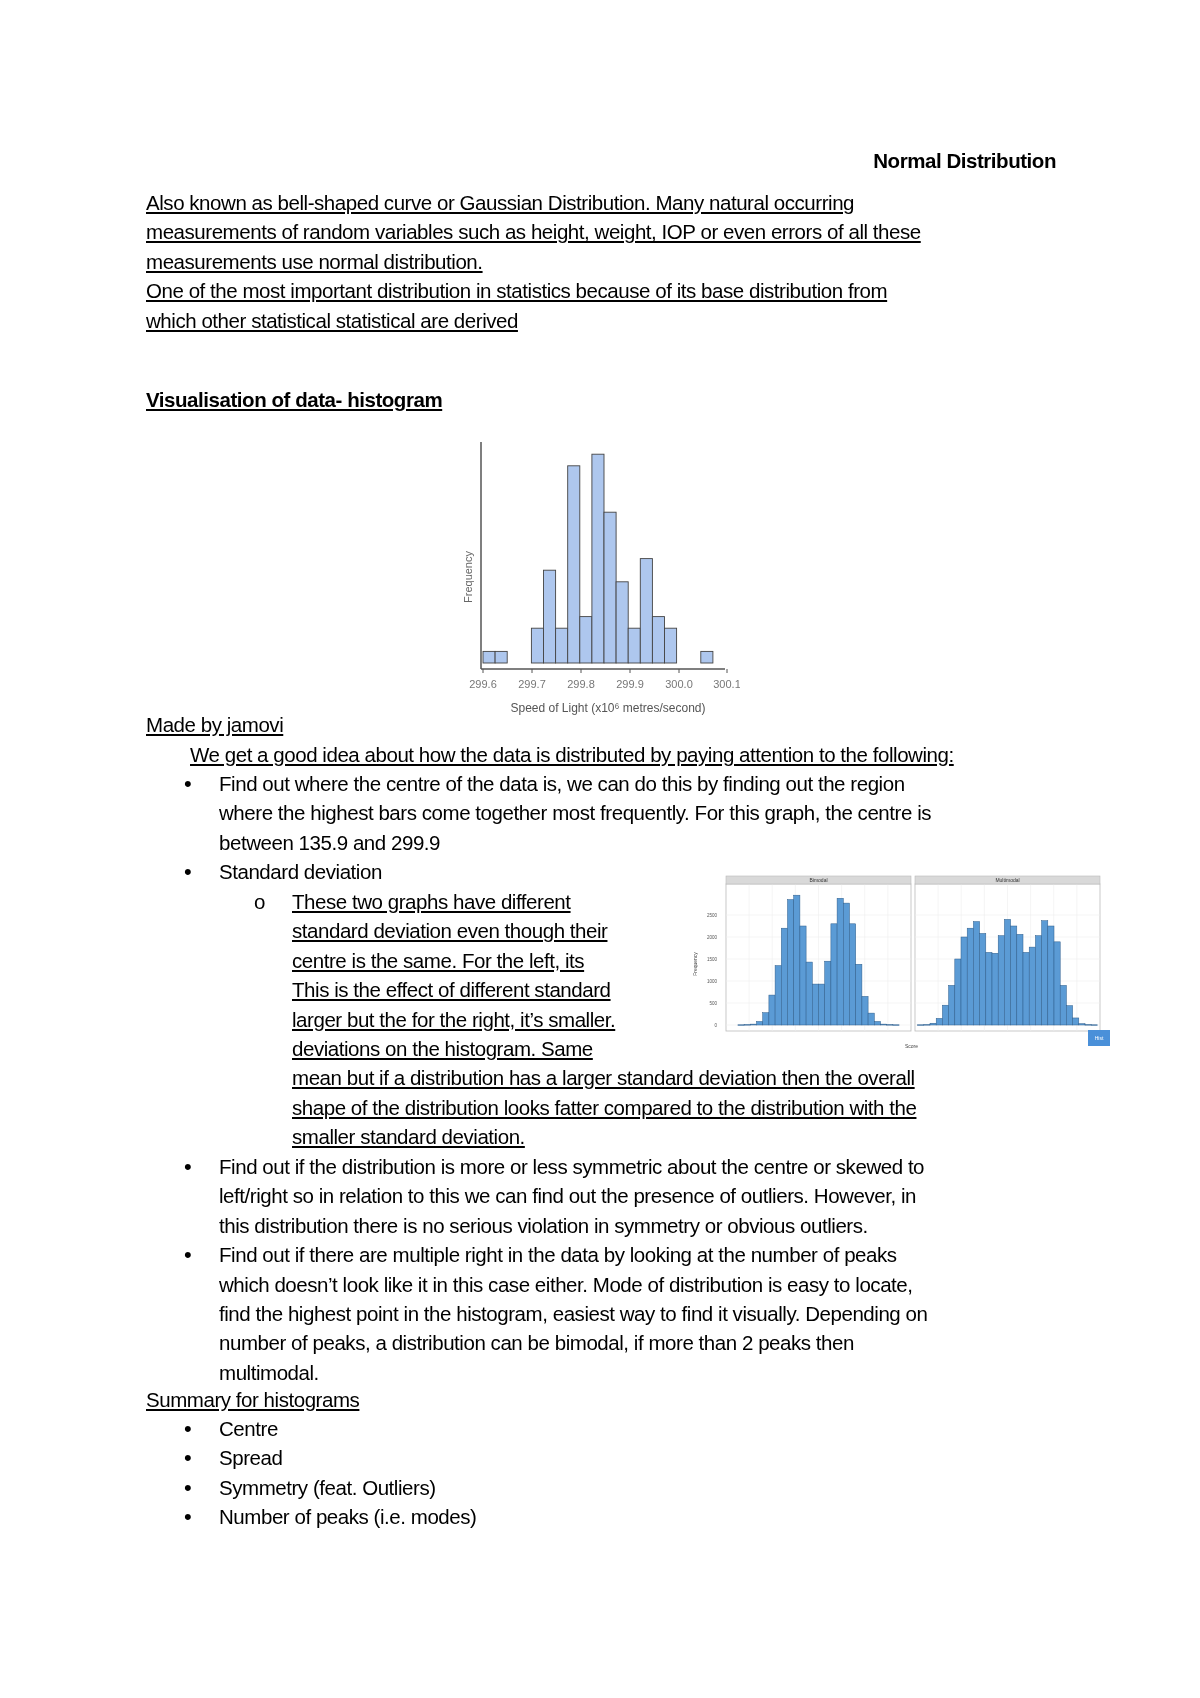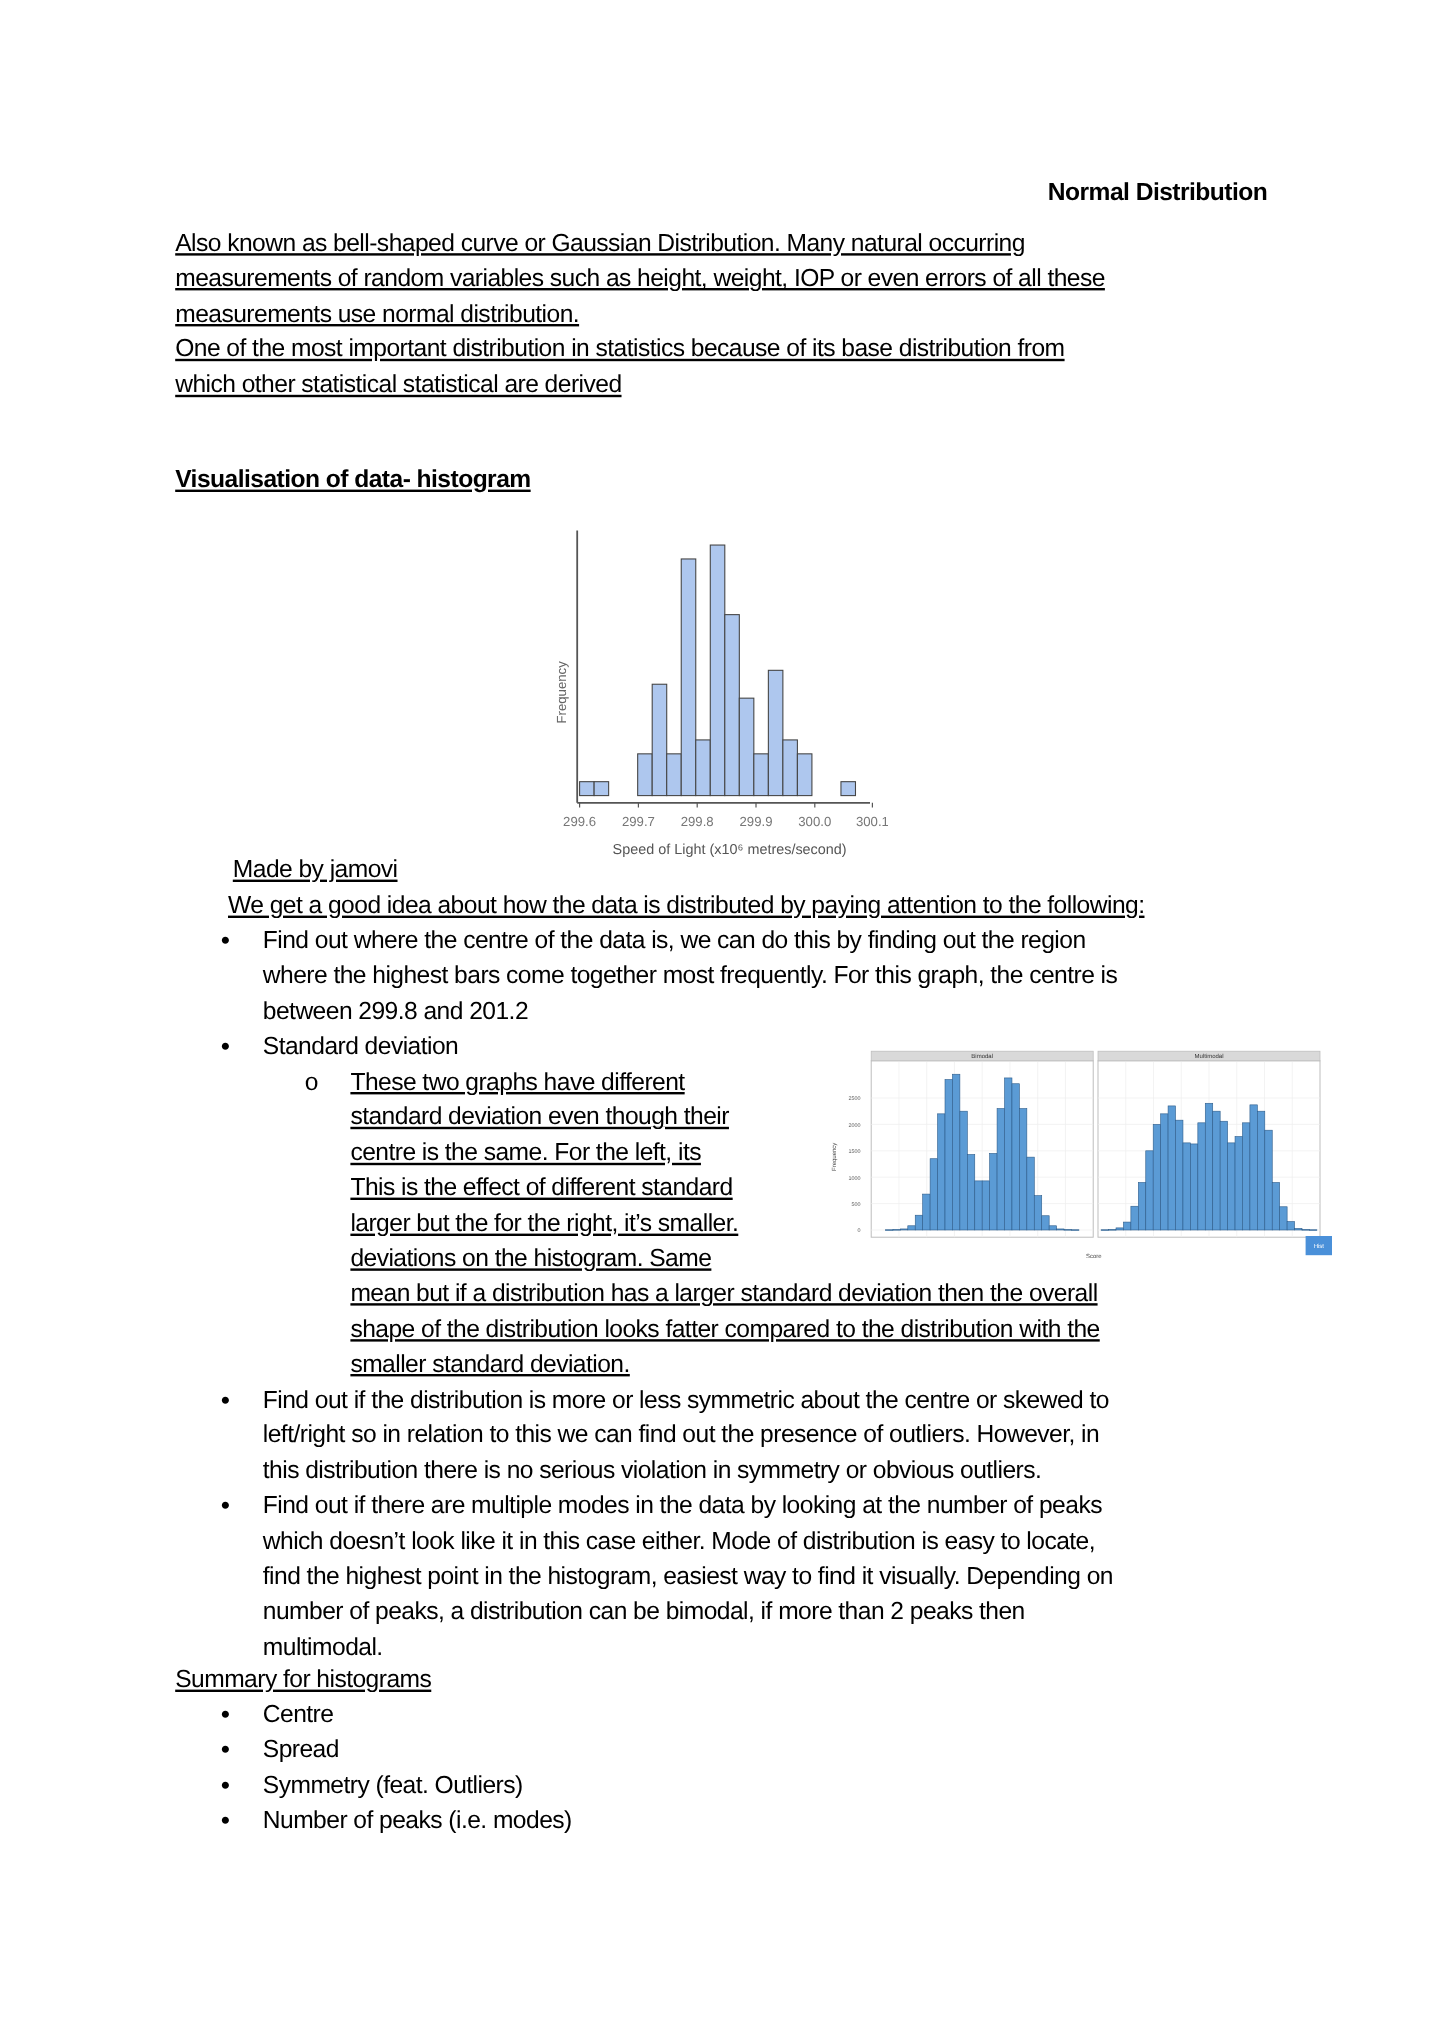--- a/index.html
+++ b/index.html
@@ -25,28 +25,28 @@
   <div class="p" style="top:188px;">
     <div>Also known as bell-shaped curve or Gaussian Distribution. Many natural occurring</div>
     <div>measurements of random variables such as height, weight, IOP or even errors of all these</div>
     <div>measurements use normal distribution.</div>
     <div>One of the most important distribution in statistics because of its base distribution from</div>
     <div>which other statistical statistical are derived</div>
   </div>
 
   <div class="p bold" style="top:385px;">Visualisation of data- histogram</div>
 
-  <div class="p" style="top:710px;margin-left:48px;">Made by jamovi</div>
+  <div class="p" style="top:710px;">Made by jamovi</div>
   <div class="p" style="top:740px;margin-left:44px;">We get a good idea about how the data is distributed by paying attention to the following:</div>
 
   <ul class="bullets" style="top:769px; width:900px;">
     <li>
       <div>Find out where the centre of the data is, we can do this by finding out the region</div>
       <div>where the highest bars come together most frequently. For this graph, the centre is</div>
-      <div>between 299.8 and 201.2</div>
+      <div>between 135.9 and 299.9</div>
     </li>
     <li>
       <div>Standard deviation</div>
     </li>
   </ul>
 
   <div class="p" style="top:887px; width:910px;">
     <div class="sub">
       <div>These two graphs have different</div>
       <div>standard deviation even though their</div>
@@ -60,21 +60,21 @@
     </div>
   </div>
 
   <ul class="bullets" style="top:1152px; width:910px;">
     <li>
       <div>Find out if the distribution is more or less symmetric about the centre or skewed to</div>
       <div>left/right so in relation to this we can find out the presence of outliers. However, in</div>
       <div>this distribution there is no serious violation in symmetry or obvious outliers.</div>
     </li>
     <li>
-      <div>Find out if there are multiple modes in the data by looking at the number of peaks</div>
+      <div>Find out if there are multiple right in the data by looking at the number of peaks</div>
       <div>which doesn’t look like it in this case either. Mode of distribution is easy to locate,</div>
       <div>find the highest point in the histogram, easiest way to find it visually. Depending on</div>
       <div>number of peaks, a distribution can be bimodal, if more than 2 peaks then</div>
       <div>multimodal.</div>
     </li>
   </ul>
 
   <div class="p" style="top:1385px;">Summary for histograms</div>
   <ul class="bullets" style="top:1414px;">
     <li>Centre</li>

